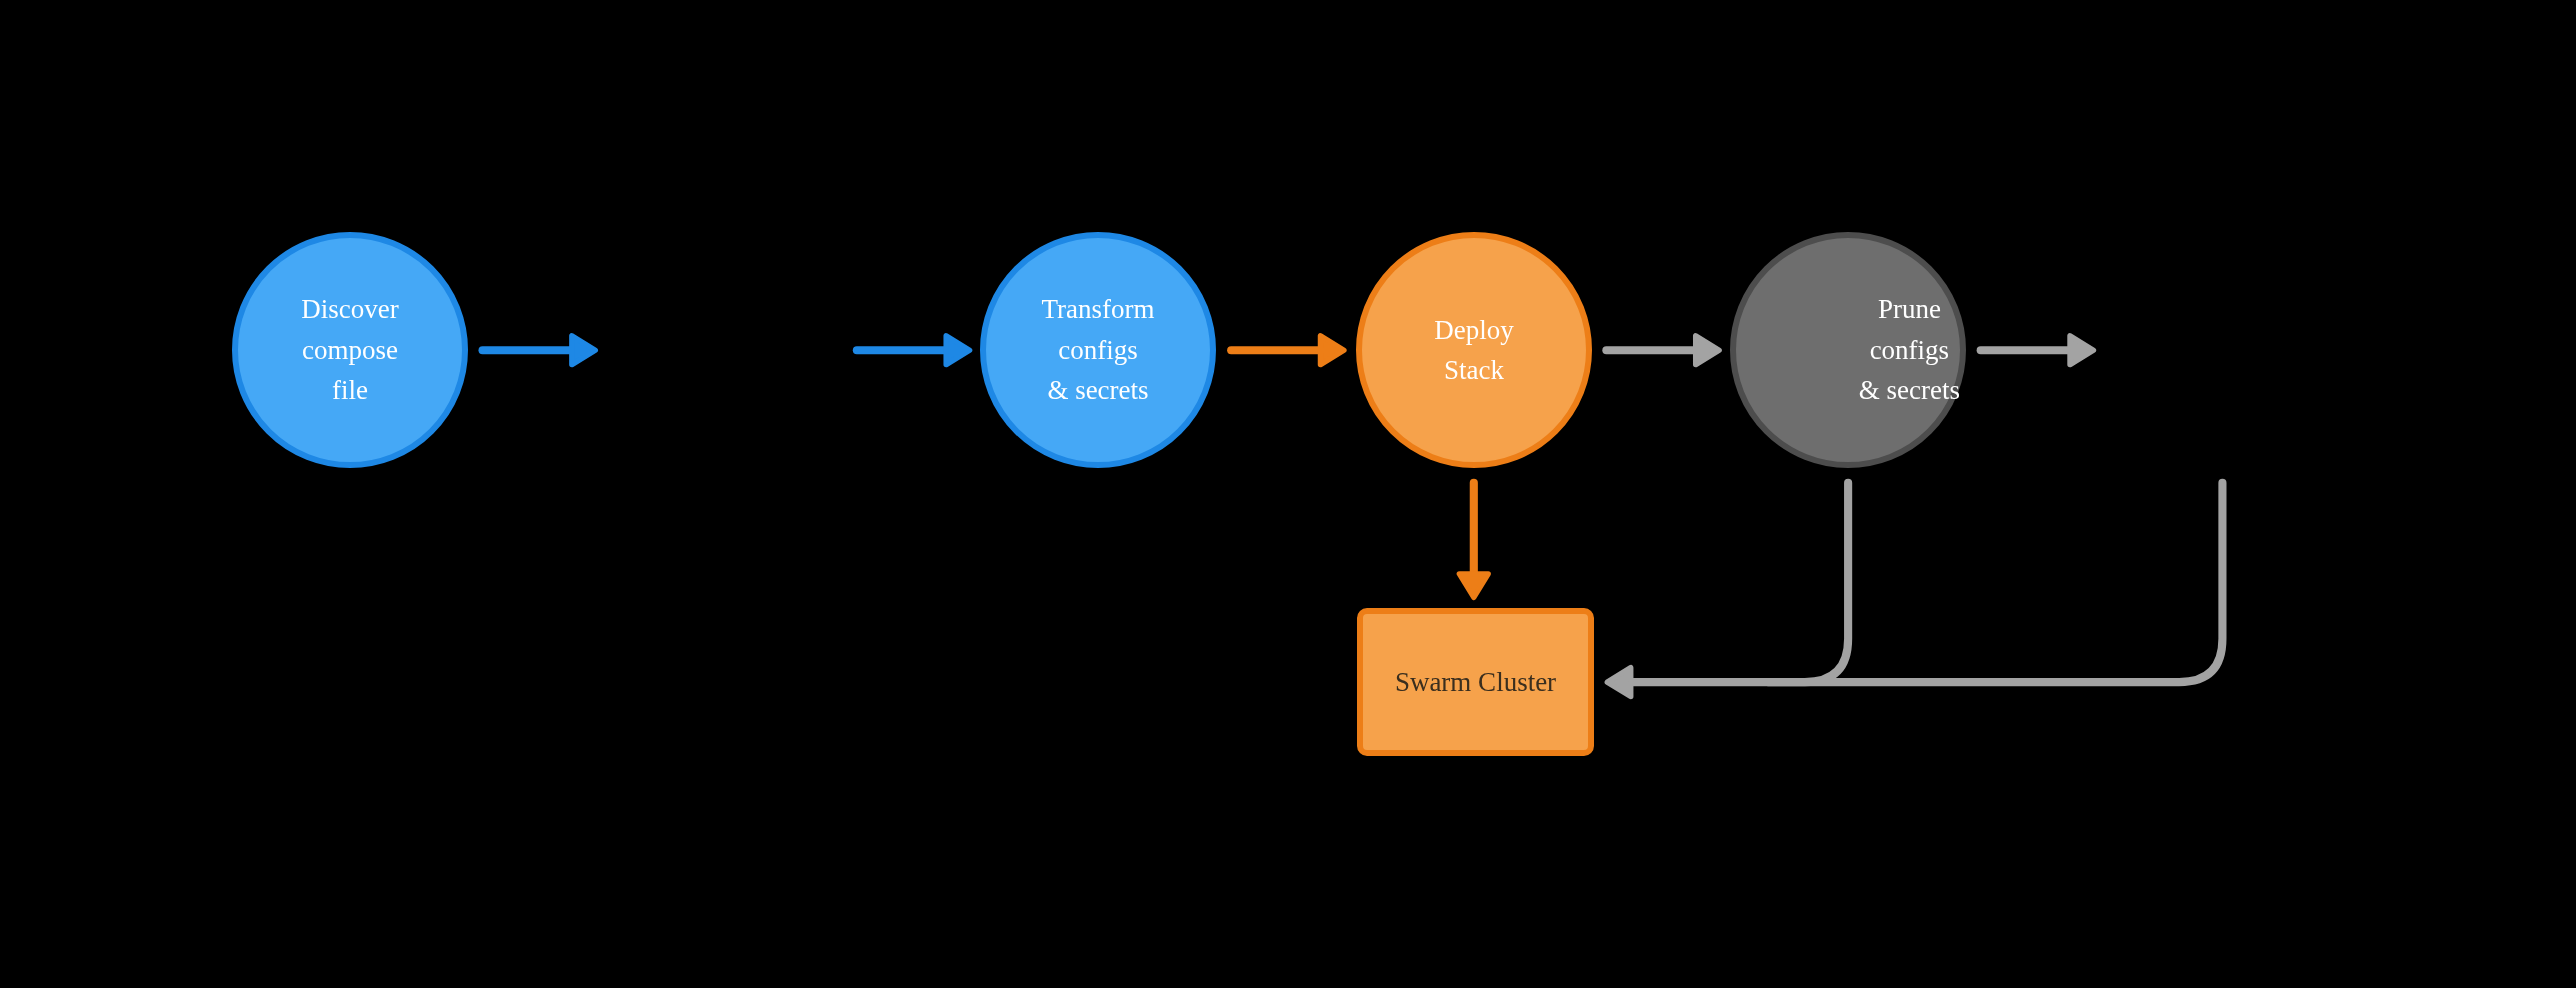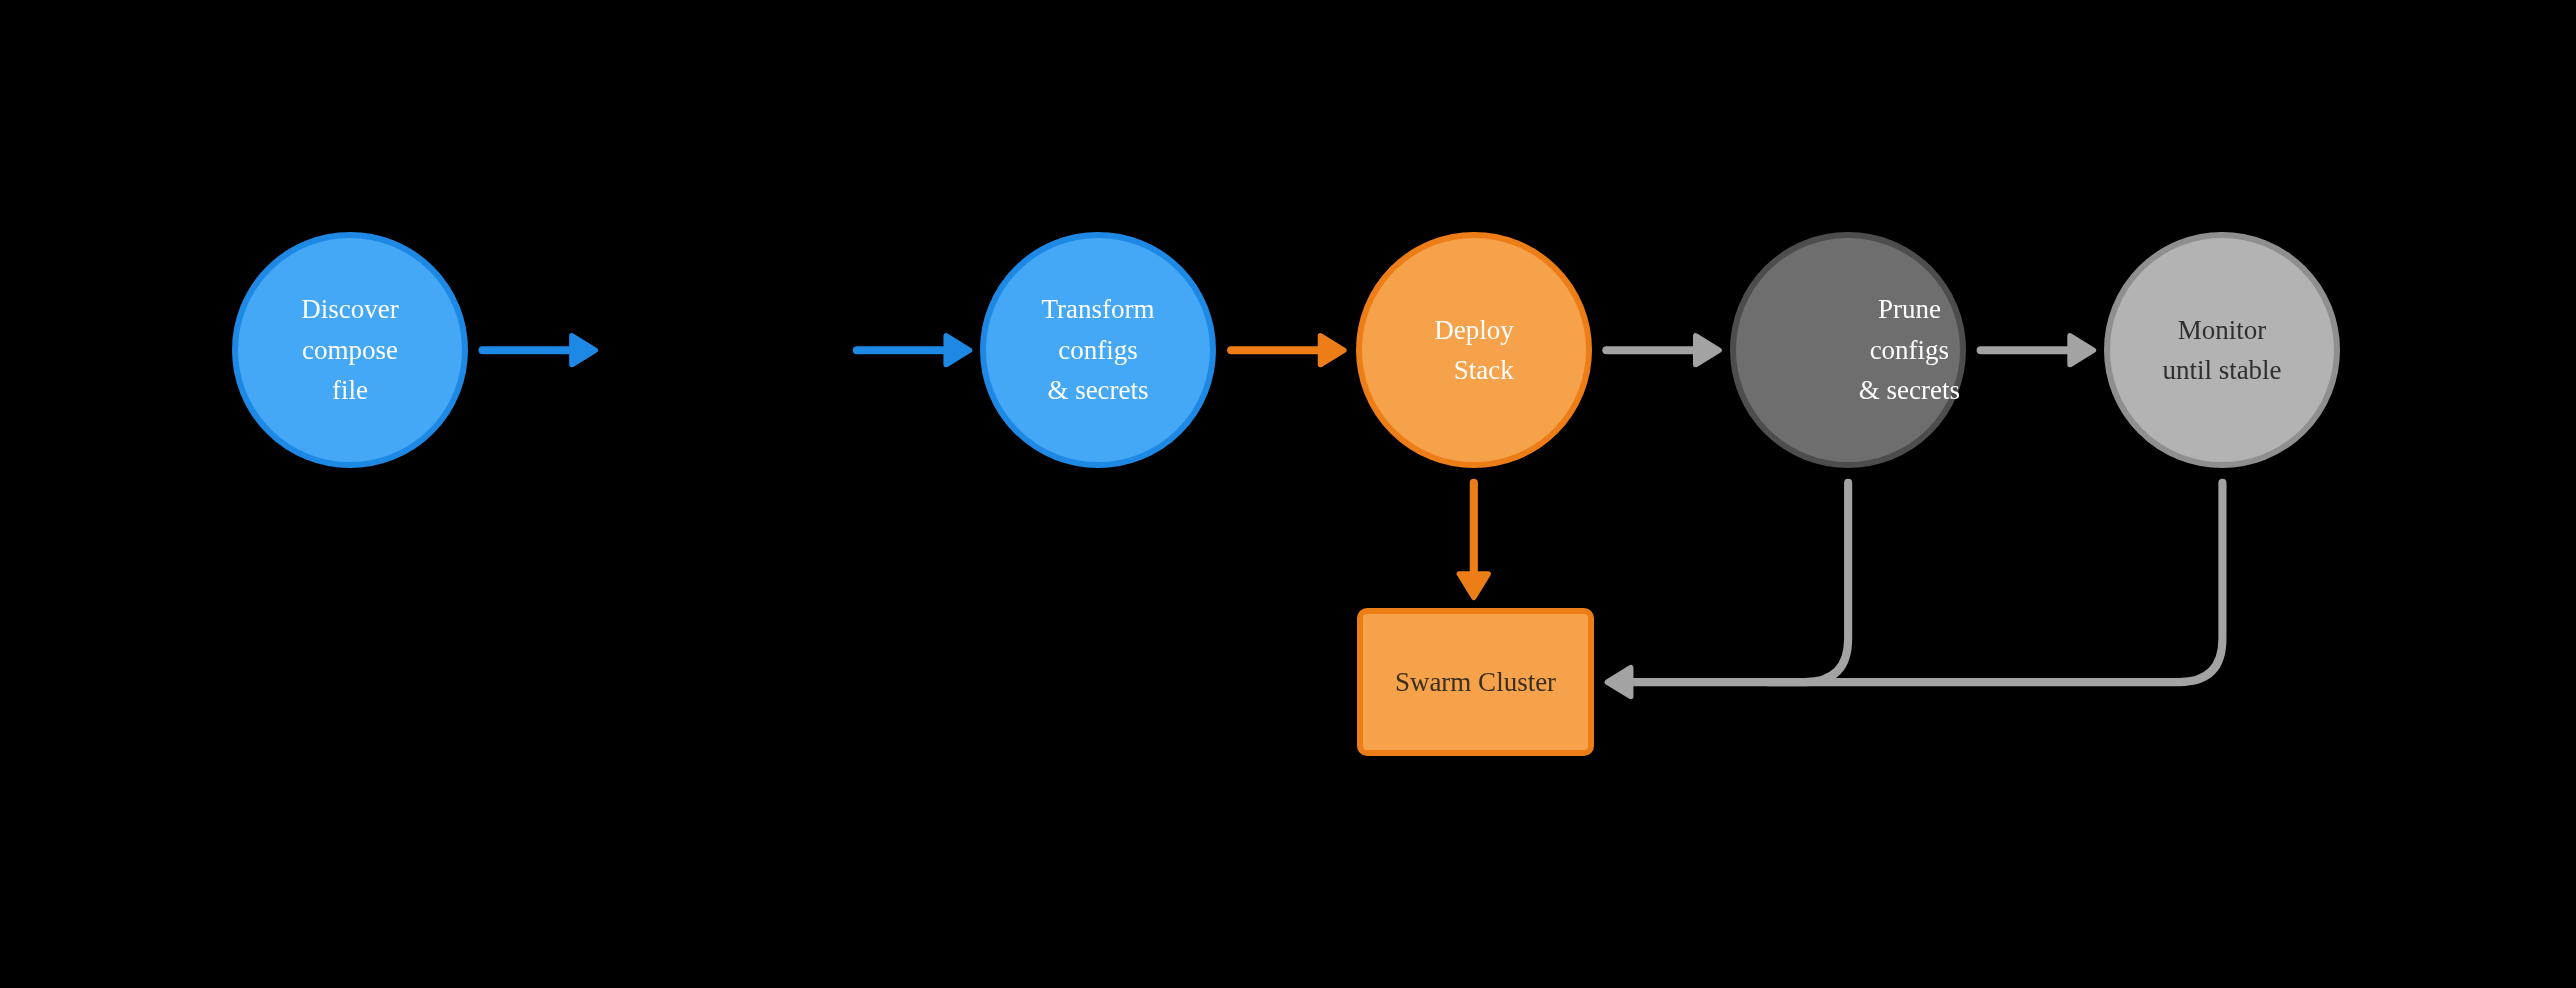--- a/index.html
+++ b/index.html
@@ -96,34 +96,30 @@
 file</span>
   </div>
 
 
   <div class="node blue" style="left:980px;top:232px;text-align:center;">
     <span class="label">Transform
 configs
 &amp; secrets</span>
   </div>
 
-  <div class="node orange" style="left:1356px;top:232px;text-align:right;">
+  <div class="node orange" style="left:1356px;top:232px;">
     <span class="label">Deploy
 Stack</span>
   </div>
 
   <div class="node darkgray" style="left:1730px;top:232px;justify-content:flex-end;">
     <span class="label">Prune
 configs
 &amp; secrets</span>
   </div>
 
-  <div class="node lightgray" style="left:2104px;top:232px;">
-    <span class="label">Monitor
-until stable</span>
-  </div>
 
   <div class="cluster-box">
     <span class="label">Swarm Cluster</span>
   </div>
 
 </div>
 
 
 </body></html>

